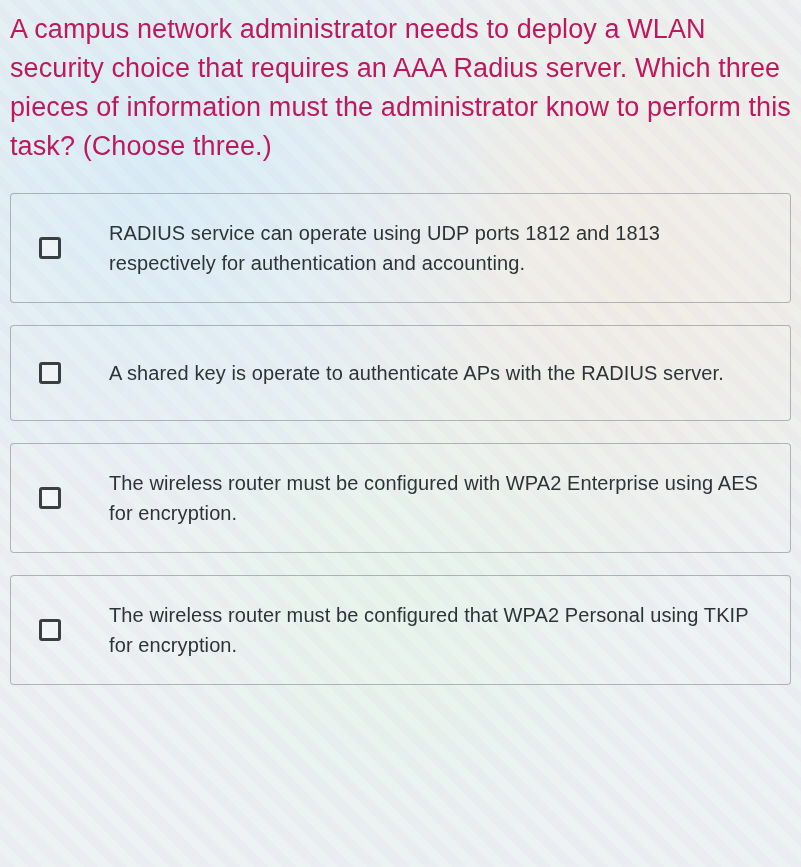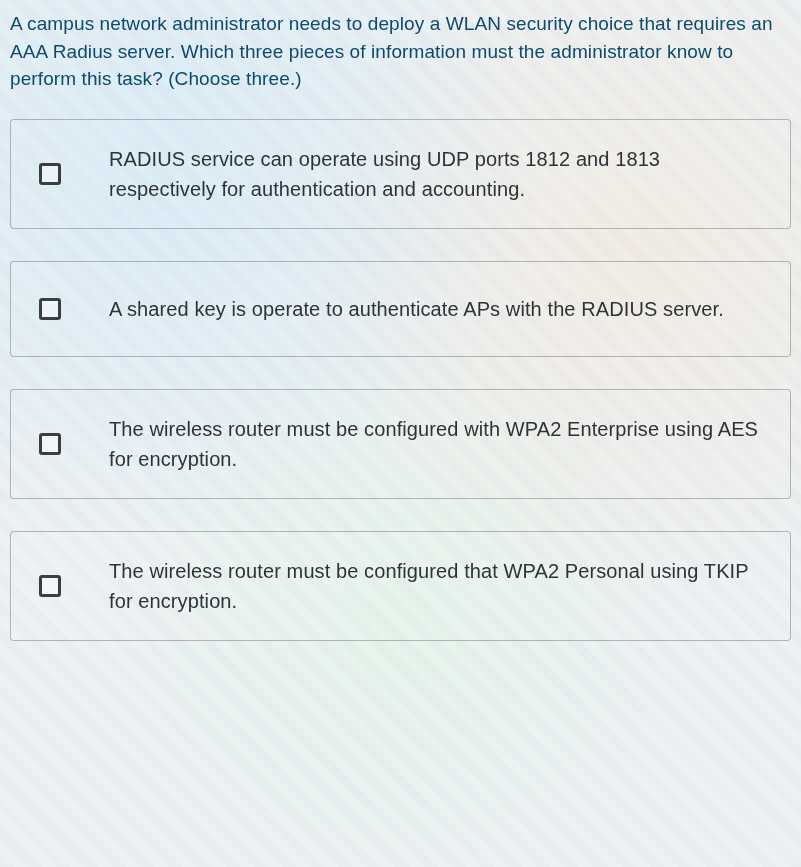--- a/index.html
+++ b/index.html
@@ -14,29 +14,29 @@
   body {
     background:
       radial-gradient(circle at 20% 20%, rgba(160,220,255,0.25), transparent 40%),
       radial-gradient(circle at 80% 30%, rgba(255,220,180,0.25), transparent 40%),
       radial-gradient(circle at 50% 70%, rgba(200,255,200,0.20), transparent 40%),
       repeating-linear-gradient(45deg, rgba(200,180,220,0.10) 0 10px, rgba(220,235,230,0.10) 10px 20px),
       #eef3f4;
   }
   .page { padding: 10px 8px 0 8px; }
   .question-text {
-    font-size: 19px;
+    font-size: 27px;
     line-height: 1.45;
-    color: #0c4a6e;
+    color: #be185d;
     font-weight: 500;
     margin-bottom: 26px;
     letter-spacing: 0.1px;
     padding: 0 2px;
   }
-  .options { display: flex; flex-direction: column; gap: 32px; padding: 0 2px; }
+  .options { display: flex; flex-direction: column; gap: 22px; padding: 0 2px; }
   .option {
     border: 1px solid rgba(120,130,135,0.55);
     border-radius: 4px;
     background: rgba(255,255,255,0.05);
     padding: 24px 22px 24px 58px;
     position: relative;
     min-height: 96px;
     display: flex;
     align-items: center;
   }

